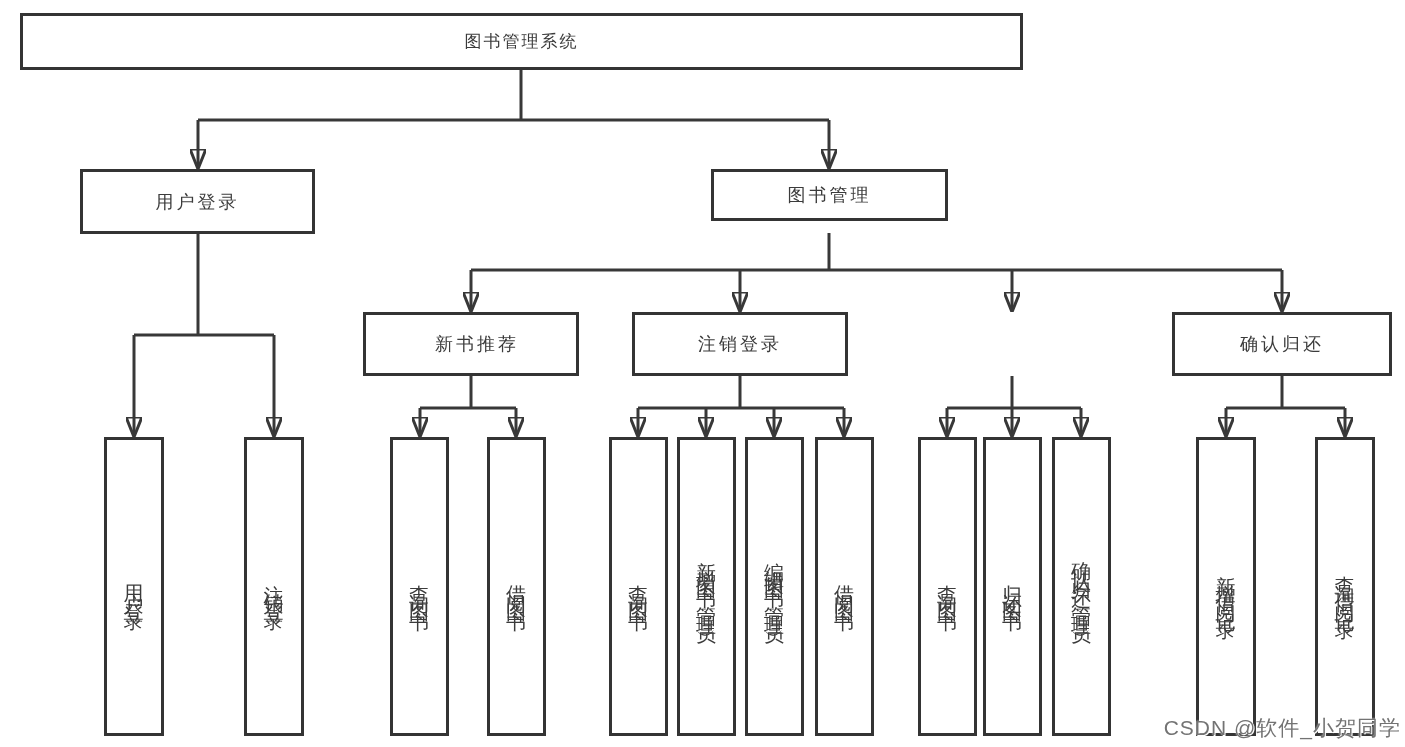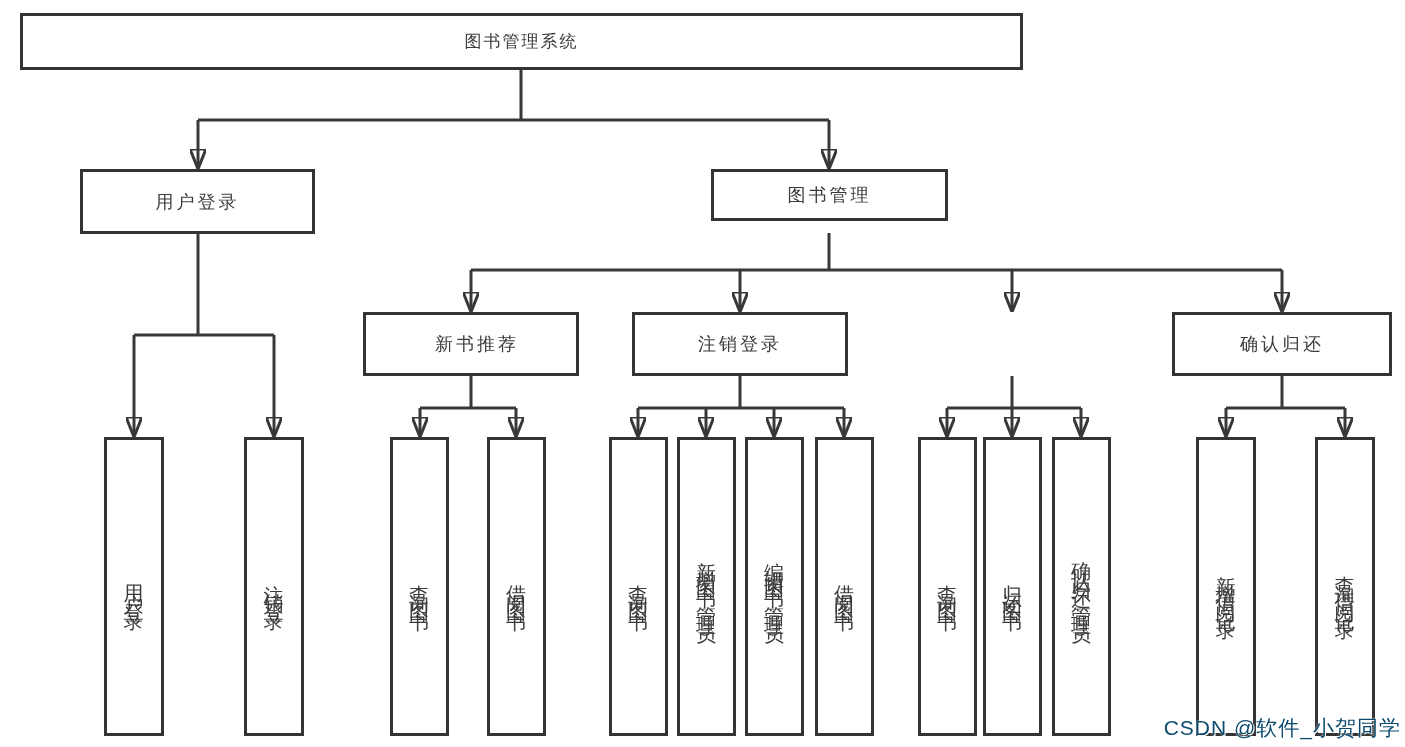--- a/index.html
+++ b/index.html
@@ -41,21 +41,21 @@
     letter-spacing: 9px;
     line-height: 1;
     color: #3b3b3b;
   }
   .watermark {
     position: absolute;
     top: 714px;
     right: 4px;
     z-index: 5;
     font-size: 21px;
-    color: #0c4a6e;
+    color: #737373;
     letter-spacing: 1px;
     text-shadow: 0 0 2px #ffffff, 1px 1px 0 #ffffff;
     white-space: nowrap;
   }
 </style>
 </head>
 <body>
 
 <div class="canvas">
 

